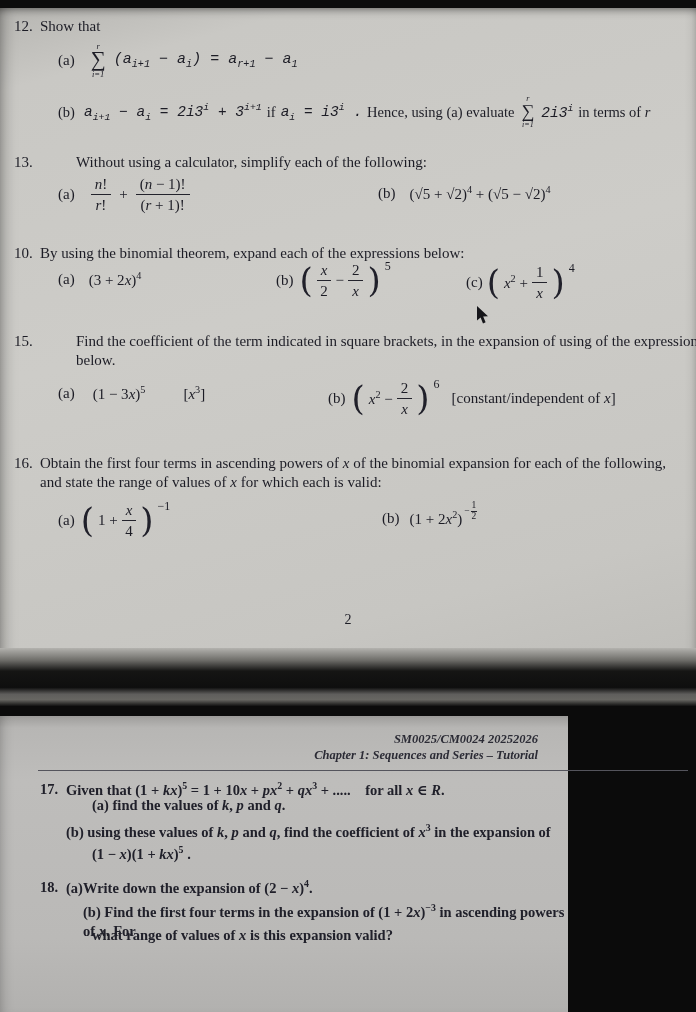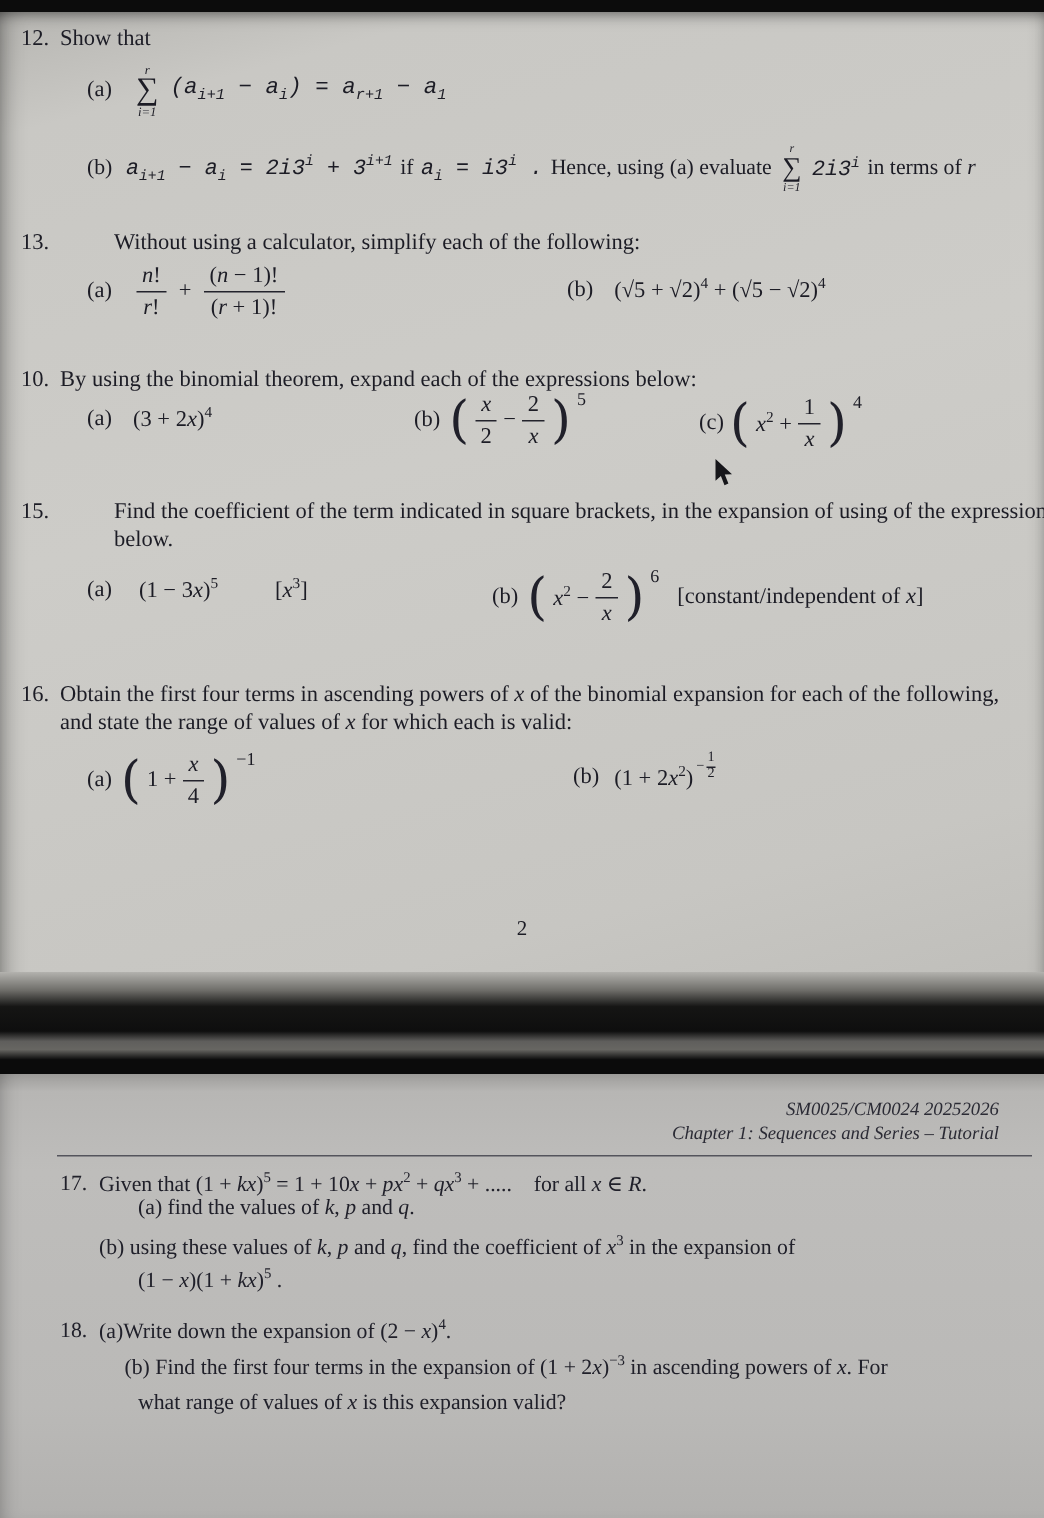--- a/index.html
+++ b/index.html
@@ -16,23 +16,24 @@
   .page1{
     left:0;top:8px;width:696px;height:648px;
     background:linear-gradient(165deg,#b7b6b2 0%,#c9c8c4 10%,#cdccc8 45%,#c7c6c2 85%,#bfbeba 100%);
     box-shadow:inset 0 7px 10px -6px rgba(0,0,0,.5), inset 12px 0 16px -11px rgba(0,0,0,.4), inset -8px 0 12px -9px rgba(0,0,0,.25);
   }
   .page-seam{
     left:0;top:648px;width:696px;height:68px;
     background:linear-gradient(180deg,#b3b2ae 0%,#6e6d69 18%,#151514 34%,#0e0e0e 58%,#5f5e5c 68%,#676662 76%,#0b0b0b 86%,#0b0b0b 100%);
   }
   .page2{
-    left:0;top:716px;width:696px;height:296px;
+    left:0;top:716px;width:568px;height:296px;
     background:linear-gradient(180deg,#9e9d9b 0%,#b7b6b4 4%,#bebdbb 22%,#bab9b7 75%,#b2b1af 100%);
     box-shadow:inset 10px 0 14px -11px rgba(0,0,0,.35);
+    font-weight:bold;
   }
   
   .qhead{display:flex;font-size:15px;line-height:1.28;}
   .qnum{flex:0 0 26px;}
   .qtext{width:632px;}
   .mrow{display:flex;align-items:center;font-size:15px;gap:6px;}
   .plabel{margin-right:8px;}
   .mi{font-style:italic;font-family:Liberation Mono, monospace;}
   sup,sub{font-size:68%;}
   

